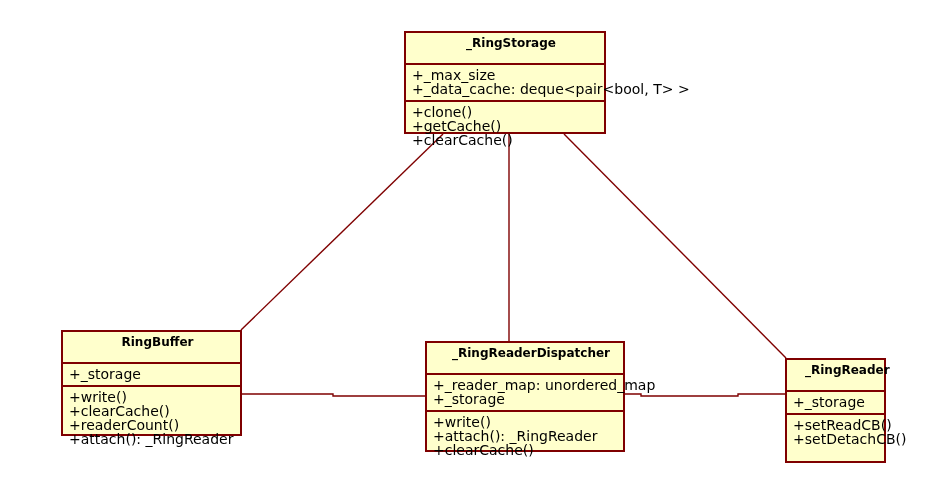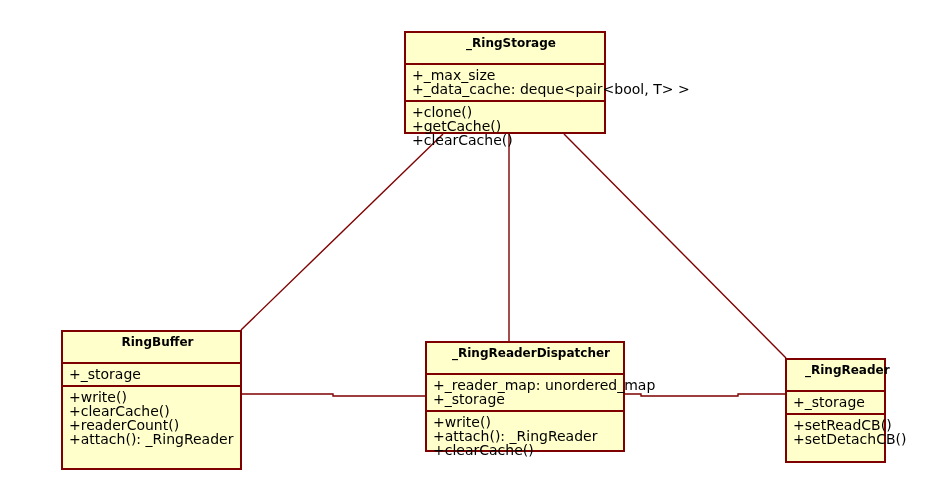--- a/index.html
+++ b/index.html
@@ -69,21 +69,21 @@
     left: 404px;
     top: 31px;
     width: 202px;
     height: 103px;
   }
 
   #class-ringbuffer {
     left: 61px;
     top: 330px;
     width: 181px;
-    height: 140px;
+    height: 106px;
   }
 
   #class-ringreaderdispatcher {
     left: 425px;
     top: 341px;
     width: 200px;
     height: 111px;
   }
 
   #class-ringreader {

